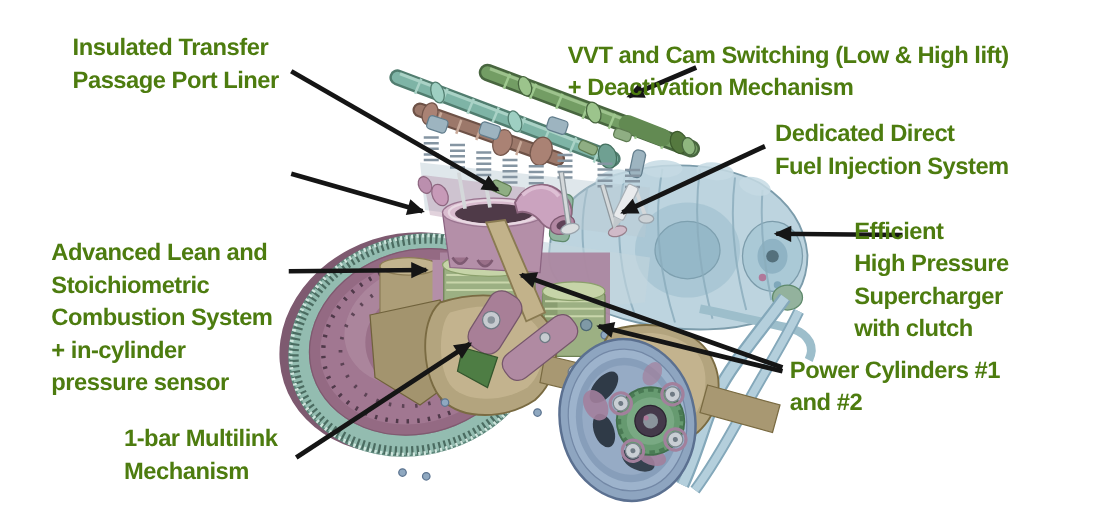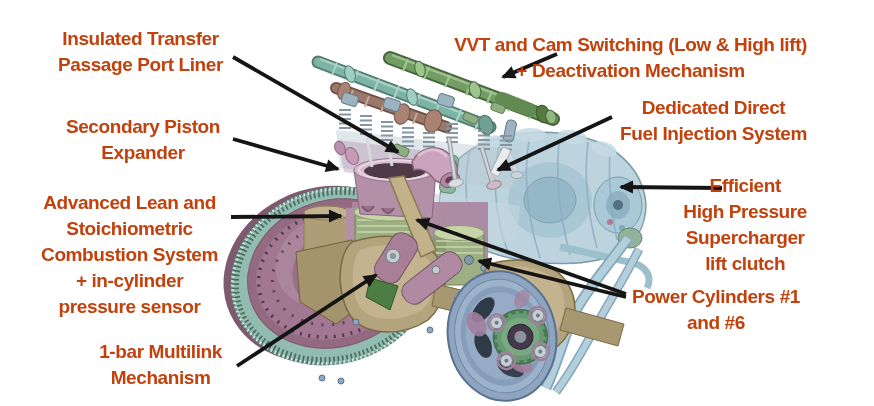--- a/index.html
+++ b/index.html
@@ -1,20 +1,20 @@
 <!DOCTYPE html>
 <html><head>
 <meta charset="utf-8">
 <style>
   html,body{margin:0;padding:0;background:#ffffff;}
   .stage{position:relative;width:874px;height:406px;background:#ffffff;overflow:hidden;
          font-family:"Liberation Sans",sans-serif;}
   .stage svg{position:absolute;left:0;top:0;}
   .lbl{position:absolute;font-weight:700;font-size:19px;line-height:26px;letter-spacing:-0.4px;
-       color:#c2410c;white-space:pre-line;text-align:center;}
+       color:#4d7c0f;white-space:pre-line;text-align:left;}
   #lbl-insulated{right:651px;top:26px;}
   #lbl-vvt{right:67px;top:32px;}
   #lbl-secondary{right:654px;top:114px;}
   #lbl-fuel{right:67px;top:95px;}
   #lbl-combustion{right:656px;top:190px;}
   #lbl-supercharger{right:67px;top:173px;}
   #lbl-multilink{right:652px;top:339px;}
   #lbl-power{right:74px;top:284px;}
 </style>
 </head>
@@ -268,31 +268,29 @@
     <line x1="237" y1="366" x2="376" y2="275" marker-end="url(#ah)"></line>
     <line x1="626" y1="294" x2="417" y2="220" marker-end="url(#ah)"></line>
     <line x1="626" y1="297" x2="479" y2="261" marker-end="url(#ah)"></line>
   </g>
 </svg>
 
 <div class="lbl" id="lbl-insulated">Insulated Transfer
 Passage Port Liner</div>
 <div class="lbl" id="lbl-vvt">VVT and Cam Switching (Low &amp; High lift)
 + Deactivation Mechanism</div>
-<div class="lbl" id="lbl-secondary">Secondary Piston
-Expander</div>
 <div class="lbl" id="lbl-combustion">Advanced Lean and
 Stoichiometric
 Combustion System
 + in-cylinder
 pressure sensor</div>
 <div class="lbl" id="lbl-fuel">Dedicated Direct
 Fuel Injection System</div>
 <div class="lbl" id="lbl-supercharger">Efficient
 High Pressure
 Supercharger
-lift clutch</div>
+with clutch</div>
 <div class="lbl" id="lbl-multilink">1-bar Multilink
 Mechanism</div>
 <div class="lbl" id="lbl-power">Power Cylinders #1
-and #6</div>
+and #2</div>
 
 </div>
 
 </body></html>

